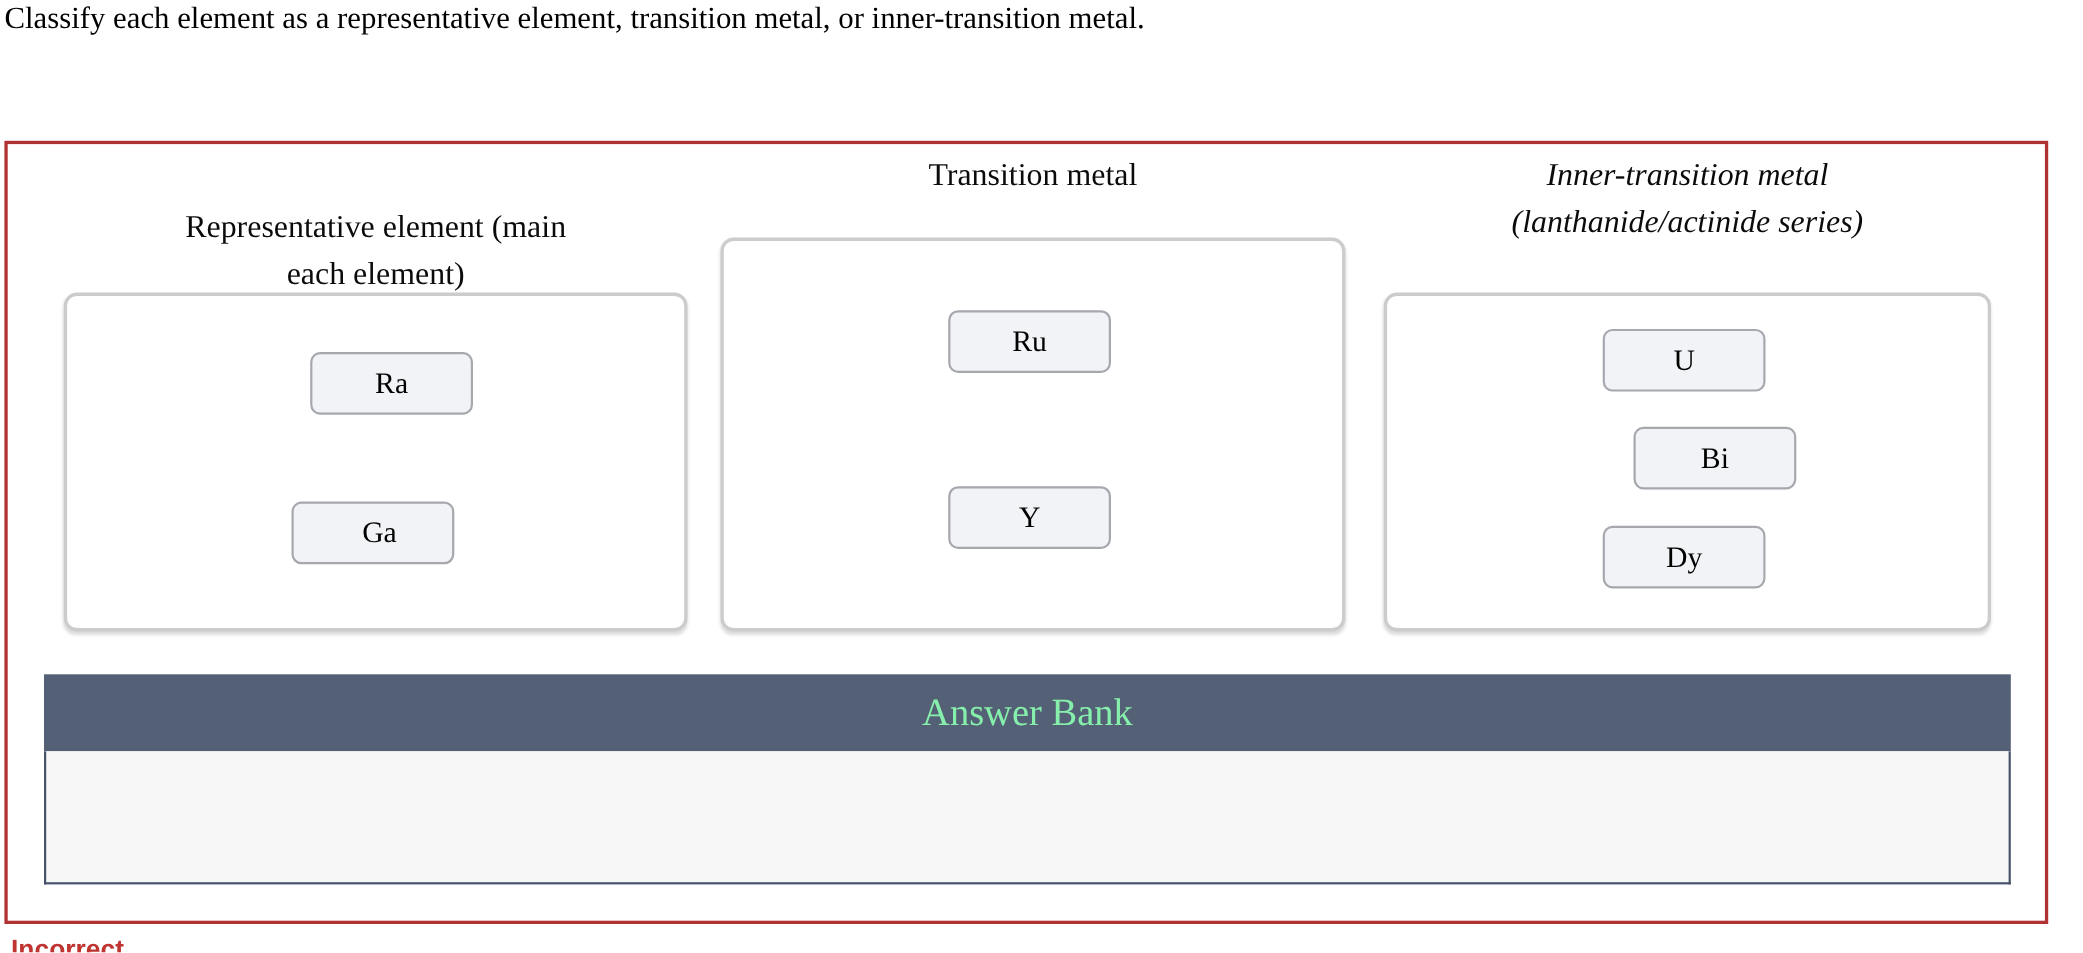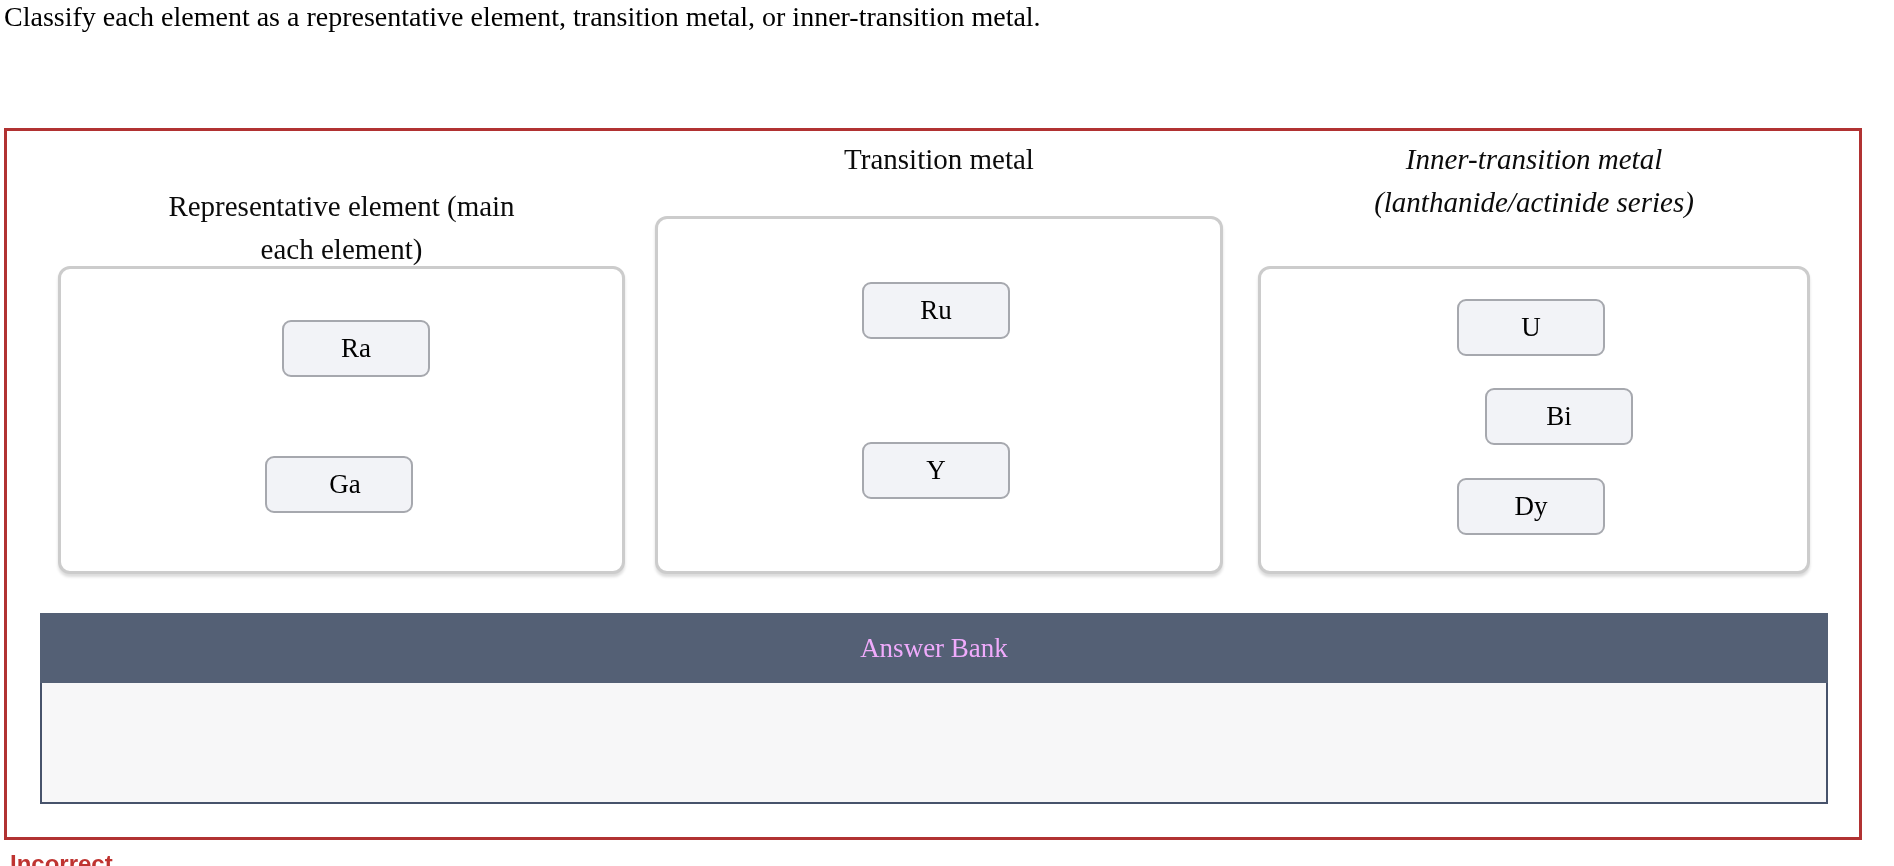--- a/index.html
+++ b/index.html
@@ -78,25 +78,25 @@
   .chip-bi { left: 1457px; top: 388px; margin-left: 28px; }
   .chip-dy { left: 1457px; top: 478px; }
   .bank-header {
     position: absolute;
     left: 40px;
     top: 613px;
     width: 1788px;
     height: 70px;
     box-sizing: border-box;
     background: #546075;
-    color: #f0abfc;
+    color: #86efac;
     display: flex;
     align-items: center;
     justify-content: center;
-    font-size: 27px;
+    font-size: 35px;
   }
   .bank-body {
     position: absolute;
     left: 40px;
     top: 683px;
     width: 1788px;
     height: 121px;
     box-sizing: border-box;
     background: #f7f7f8;
     border: 2px solid #47536b;

